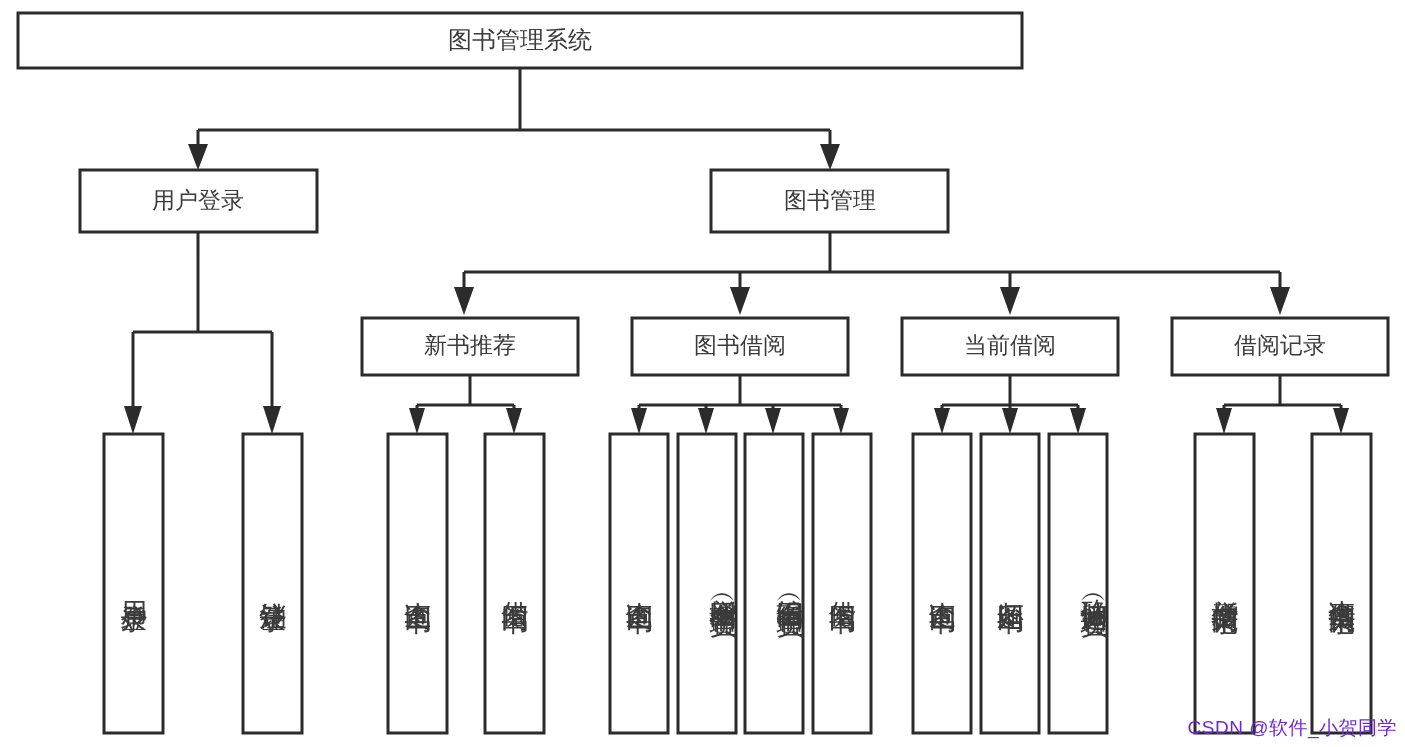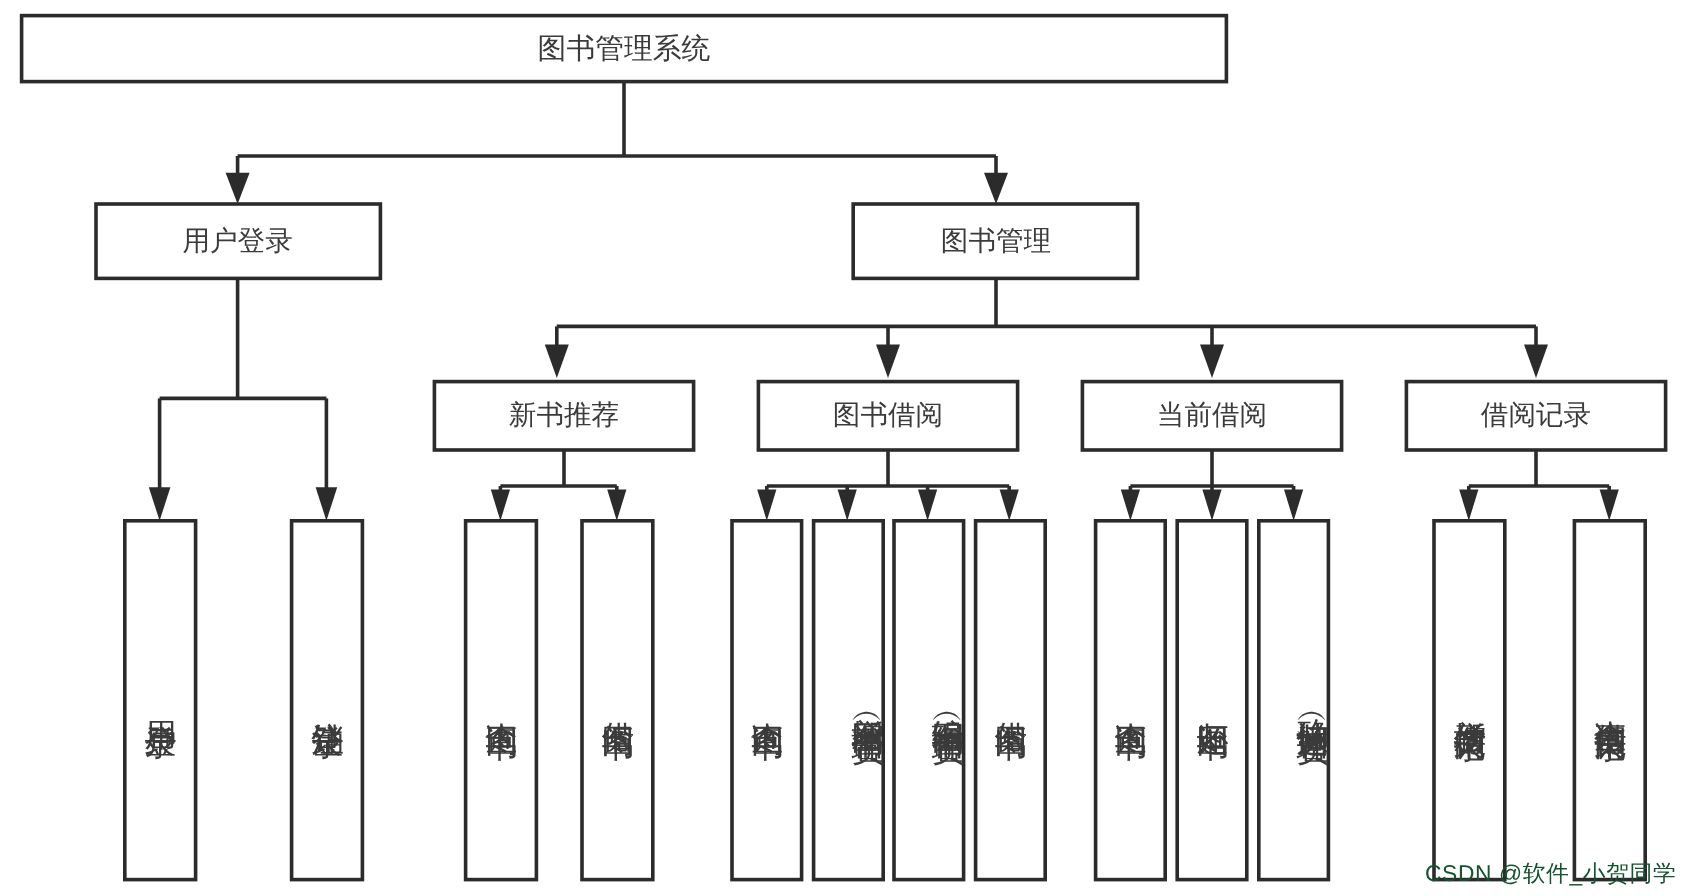--- a/index.html
+++ b/index.html
@@ -64,21 +64,21 @@
     align-items: center;
     justify-content: center;
     pointer-events: none;
   }
   .watermark {
     position: absolute;
     right: 8px;
     bottom: 6px;
     font-family: "Liberation Sans", "DejaVu Sans", sans-serif;
     font-size: 19px;
-    color: #14532d;
+    color: #6d28d9;
     letter-spacing: 0.5px;
     white-space: nowrap;
   }
 </style>
 </head>
 <body>
 
 <div id="stage">
 
   <svg class="diagram" viewBox="0 0 1405 747">

